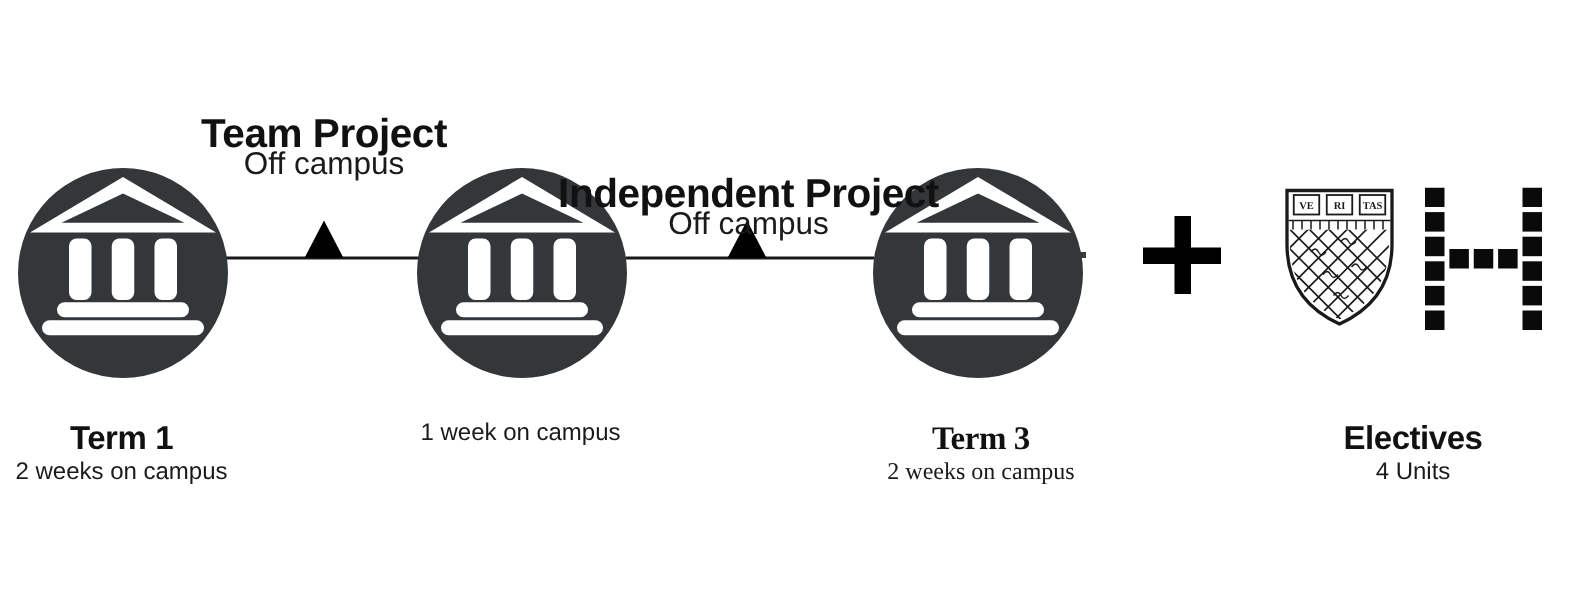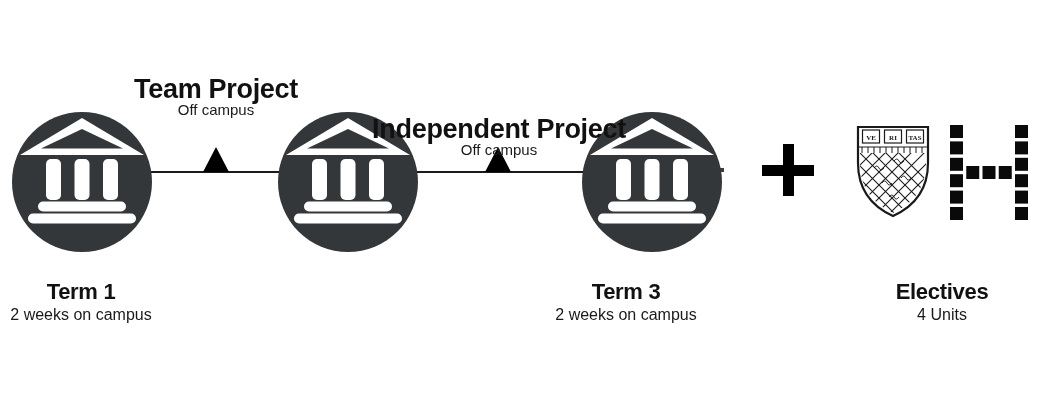--- a/index.html
+++ b/index.html
@@ -24,25 +24,25 @@
   .tri { position:absolute; top:147px; width:0; height:0;
     border-left:13px solid transparent; border-right:13px solid transparent;
     border-bottom:25px solid #000000; }
   .t1 { left:203px; } .t2 { left:485px; }
 
   
   .conn-label { position:absolute; text-align:center; }
   .cl1 { left:96px;  top:77px; width:240px; }
   .cl2 { left:359px; top:81px; width:280px;margin-top:36px; }
   .conn-title { font-size:27px; font-weight:700; letter-spacing:-0.3px; line-height:24px; color:#111111; }
-  .conn-sub   { font-size:15px; line-height:18px; color:#1a1a1a; }
+  .conn-sub   { font-size:21px; line-height:18px; color:#1a1a1a; }
 
   
   .bottom-label { position:absolute; top:279px; width:220px; text-align:center; }
-  .bl1 { left:-29px; } .bl2 { left:237px; } .bl3 { left:516px; } .bl4 { left:832px; }
+  .bl1 { left:-29px; } .bl2 { left:237px; } .bl3 { left:544px;font-family:Liberation Serif, serif; } .bl4 { left:832px; }
   .bottom-title { font-size:22px; font-weight:700; letter-spacing:-0.3px; line-height:26px; color:#111111; }
   .bottom-sub   { font-size:16px; line-height:19px; color:#1a1a1a; }
 
   
   .plus { position:absolute; left:762px; top:144px; width:52px; height:52px; }
   .plus-h { position:absolute; left:0; top:20.5px; width:52px; height:11px; background:#000000; }
   .plus-v { position:absolute; left:20.5px; top:0; width:11px; height:52px; background:#000000; }
 
   
   .shield { position:absolute; left:854px; top:123px; width:78px; height:97px; }
@@ -181,20 +181,21 @@
       <rect x="32.5" y="41" width="13" height="13"></rect>
       <rect x="48.75" y="41" width="13" height="13"></rect>
     </g>
   </svg>
 
   <div class="bottom-label bl1">
     <div class="bottom-title">Term 1</div>
     <div class="bottom-sub">2 weeks on campus</div>
   </div>
   <div class="bottom-label bl2">
+    <div class="bottom-sub">1 week on campus</div>
   </div>
   <div class="bottom-label bl3">
     <div class="bottom-title">Term 3</div>
     <div class="bottom-sub">2 weeks on campus</div>
   </div>
   <div class="bottom-label bl4">
     <div class="bottom-title">Electives</div>
     <div class="bottom-sub">4 Units</div>
   </div>
 

